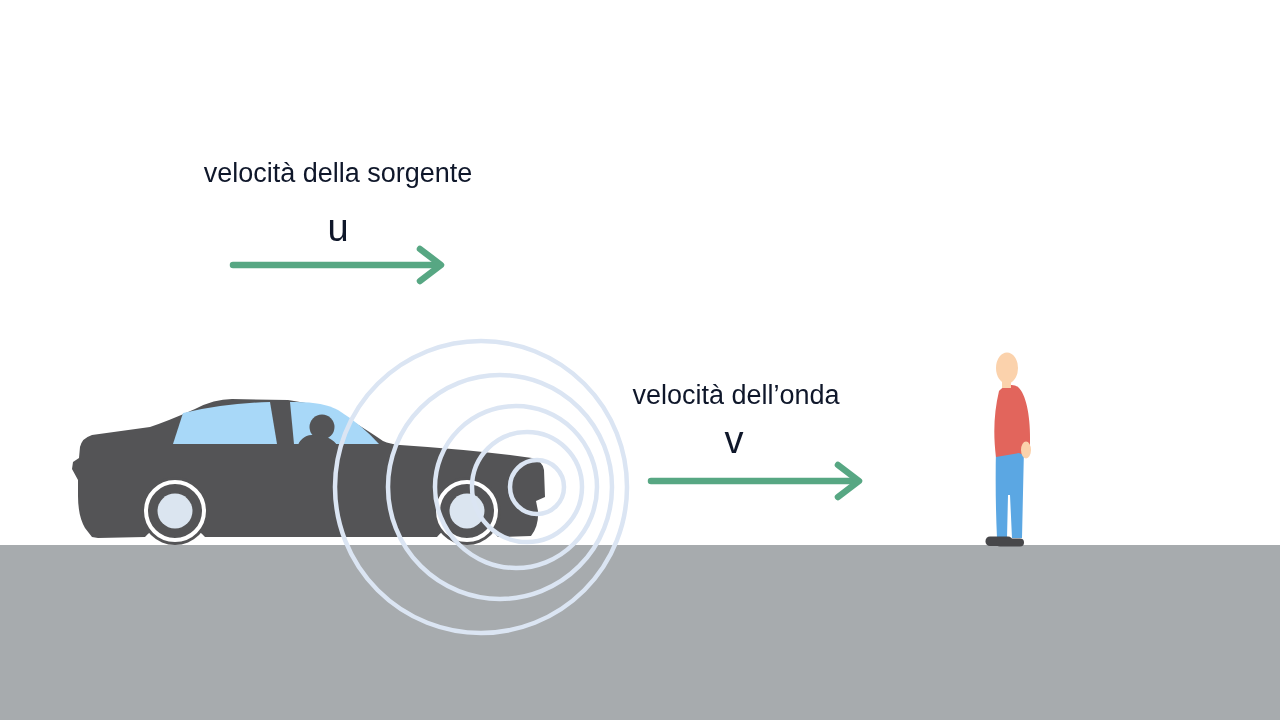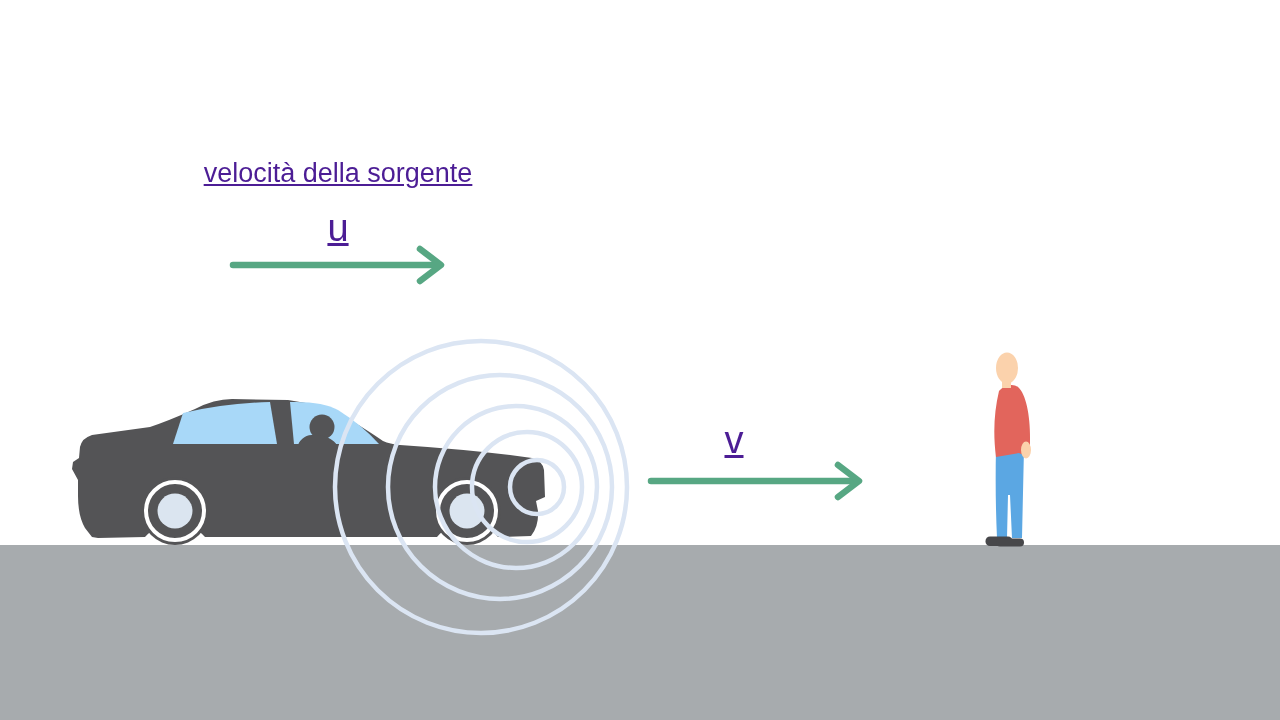--- a/index.html
+++ b/index.html
@@ -17,24 +17,23 @@
   }
   .stage svg {
     position: absolute;
     left: 0;
     top: 0;
   }
   .txt {
     position: absolute;
     transform: translateX(-50%);
     white-space: nowrap;
-    color: #4c1d95;
+    color: #0f172a;
     line-height: 1;
     user-select: none;
-    text-decoration: underline;
   }
   .lbl   { font-size: 27px; }
   .sym   { font-size: 38px; }
 </style>
 </head>
 <body>
 
 <div class="stage">
 
   <svg width="1280" height="720" viewBox="0 0 1280 720">
@@ -121,16 +120,17 @@
         <line x1="651" y1="481" x2="855" y2="481"></line>
         <polyline points="838,465 859,481 838,497"></polyline>
       </g>
     </g>
   </svg>
 
   <div class="txt lbl" style="left:338px; top:160px;">velocità della sorgente</div>
 
   <div class="txt sym" style="left:338px; top:209px;">u</div>
 
+  <div class="txt lbl" style="left:736px; top:382px;">velocità dell’onda</div>
 
   <div class="txt sym" style="left:734px; top:421px;">v</div>
 
 </div>
 
 </body></html>

